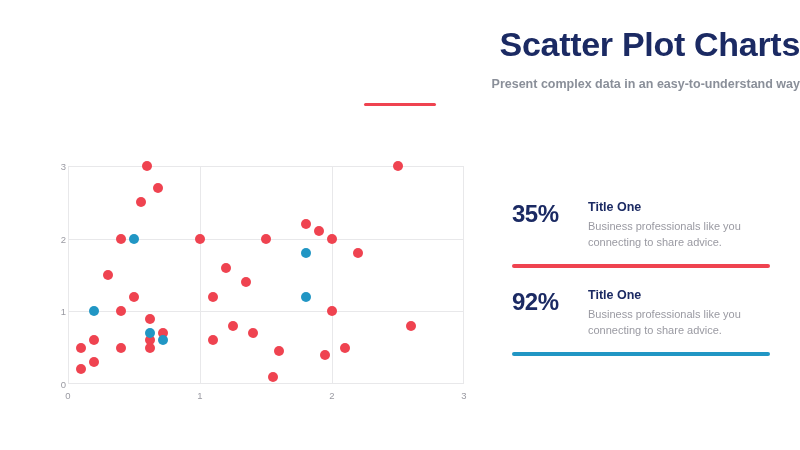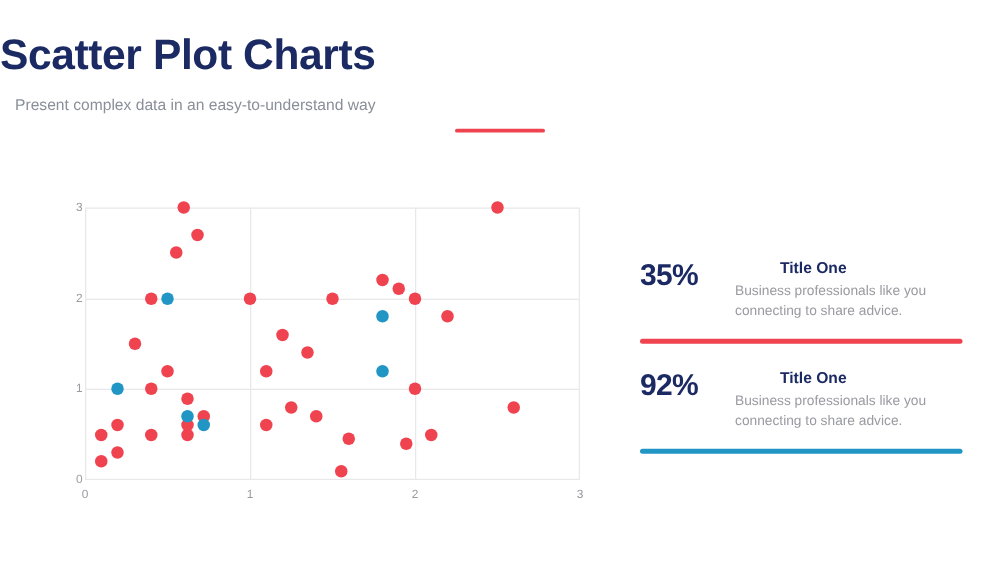--- a/index.html
+++ b/index.html
@@ -16,36 +16,36 @@
     position: relative;
   }
   .slide {
     width: 800px;
     height: 450px;
     position: relative;
   }
 
   
   .header {
-    text-align: left;
+    text-align: right;
     padding-top: 26px;
   }
   .slide-title {
     font-size: 34px;
     font-weight: bold;
     letter-spacing: -0.3px;
     color: #1b2a63;
     margin: 0;
     line-height: 1.1;
   }
   .slide-subtitle {
     font-size: 12.5px;
     color: #8a8f99;
     margin: 14px 0 0 12px;
-    font-weight: normal;
+    font-weight: bold;
   }
   .title-rule {
     width: 72px;
     height: 2.5px;
     background: #ef4350;
     margin: 12px auto 0 auto;
     border-radius: 2px;
   }
 
   
@@ -91,21 +91,21 @@
     font-size: 9.5px;
     color: #9a9aa2;
   }
   .tick-x { transform: translateX(-50%); top: 224px; }
   .tick-y { transform: translateY(-50%); left: -14px; text-align: right; width: 12px; }
 
   
   .stats {
     position: absolute;
     left: 512px;
-    top: 207px;
+    top: 200px;
     width: 258px;
   }
   .stat-block { position: relative; }
   .stat-row {
     display: flex;
     align-items: flex-start;
   }
   .stat-value {
     font-size: 24px;
     font-weight: bold;
@@ -114,21 +114,20 @@
     flex: 0 0 76px;
     letter-spacing: -0.5px;
     line-height: 1.15;
   }
   .stat-text { flex: 1 1 auto; }
   .stat-title {
     font-size: 12.5px;
     font-weight: bold;
     color: #1b2a63;
     margin-bottom: 5px;
-    margin-left: 36px;
   }
   .stat-desc {
     font-size: 11px;
     color: #9a9aa2;
     line-height: 1.45;
   }
   .stat-rule {
     height: 4px;
     border-radius: 2px;
     margin: 13px 0 0 0;

